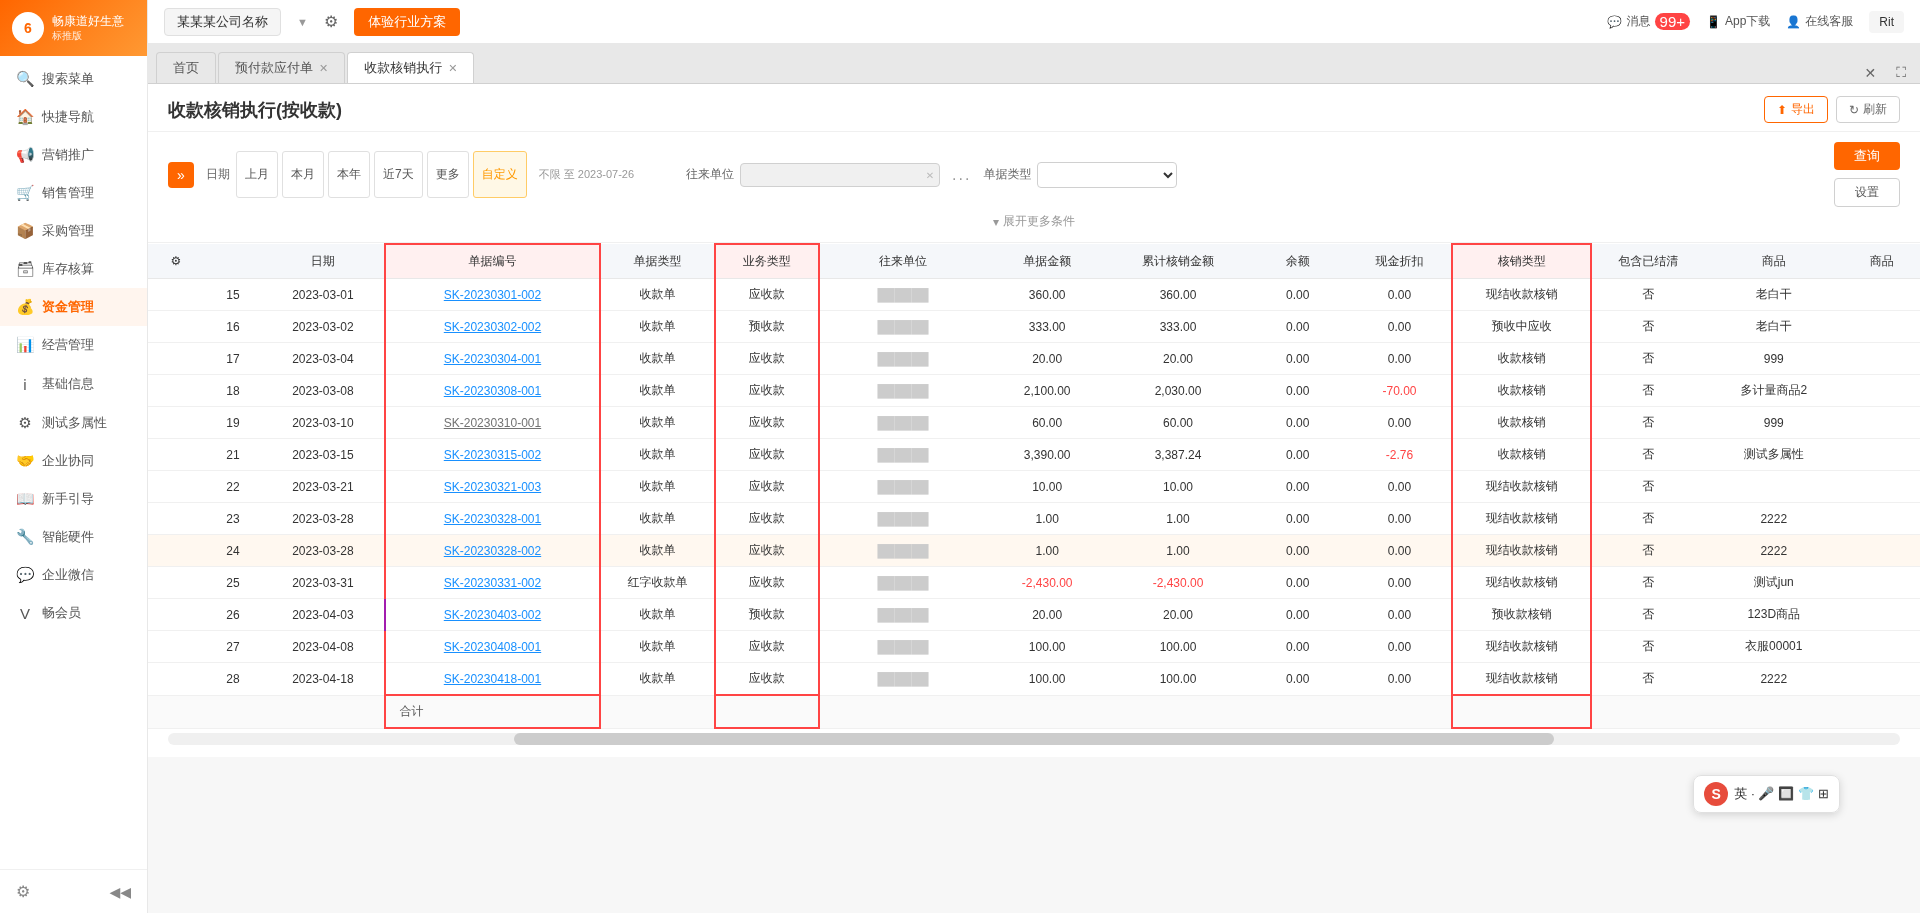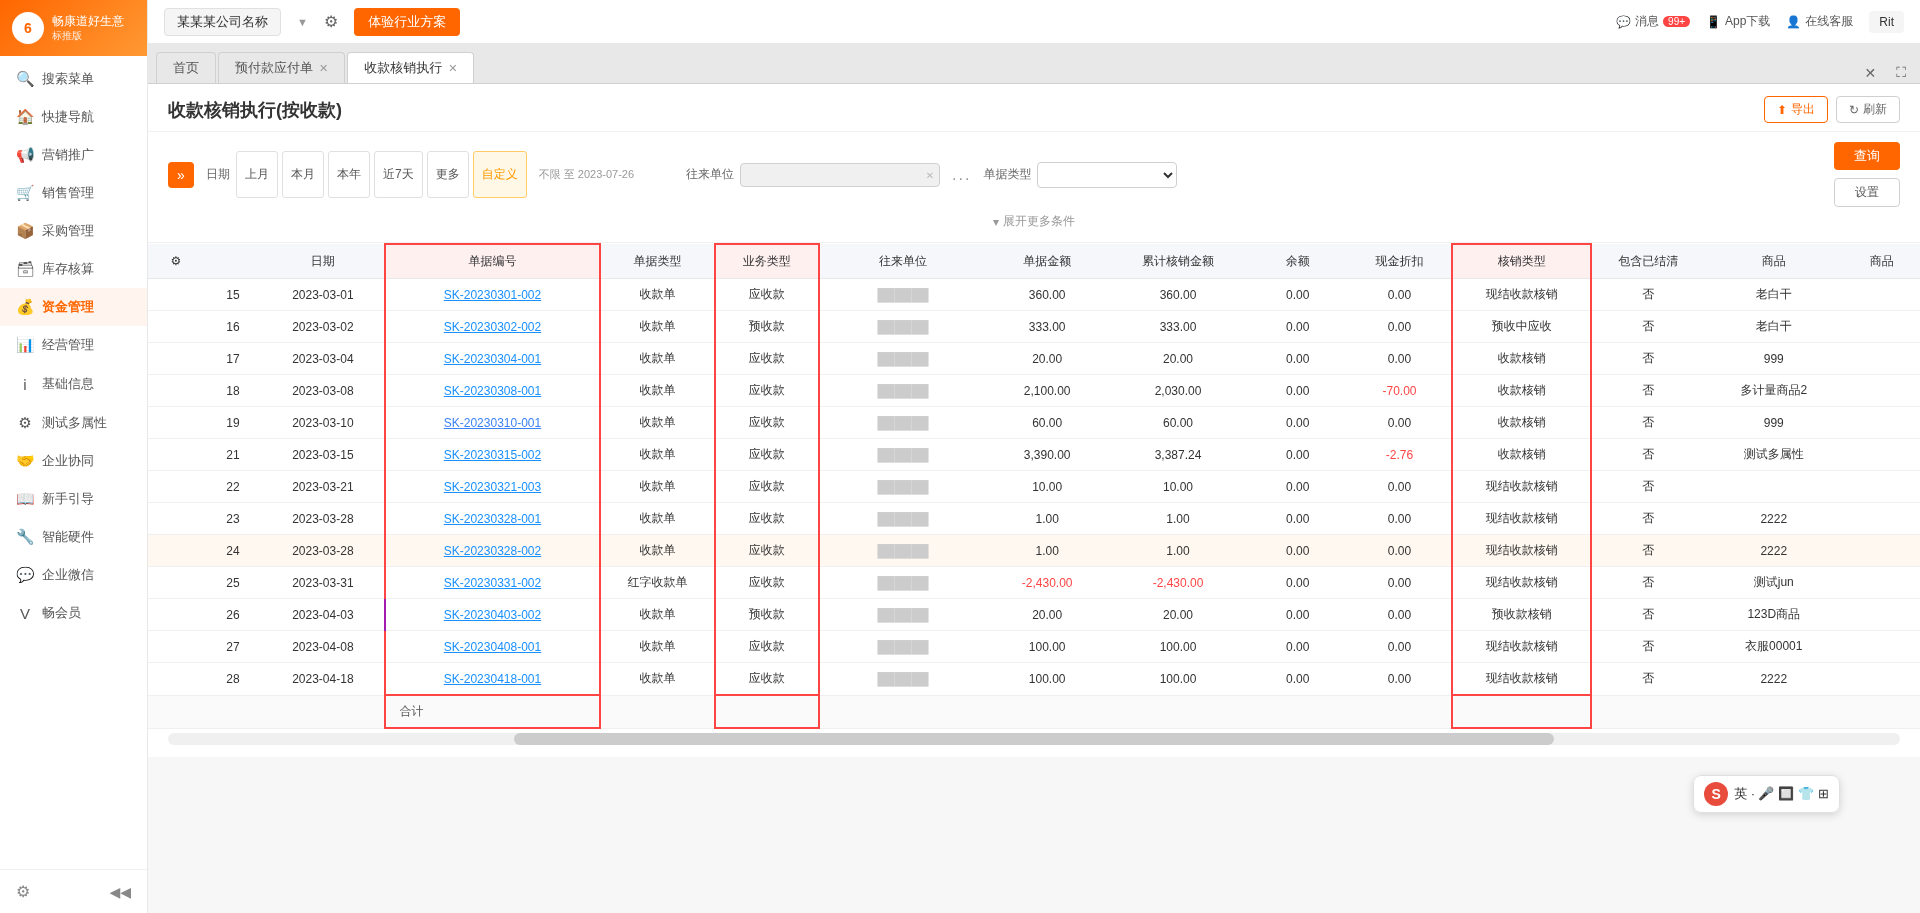--- a/index.html
+++ b/index.html
@@ -22,21 +22,21 @@
 
     
     .topbar { height: 44px; background: #fff; border-bottom: 1px solid #e8e8e8; display: flex; align-items: center; padding: 0 16px; gap: 12px; }
     .topbar-title-area { flex: 1; display: flex; align-items: center; gap: 16px; }
     .topbar-company { font-size: 13px; color: #333; background: #f5f5f5; padding: 4px 12px; border-radius: 4px; border: 1px solid #e0e0e0; }
     .topbar-dropdown { color: #999; font-size: 11px; cursor: pointer; }
     .topbar-settings { color: #666; font-size: 16px; cursor: pointer; }
     .topbar-btn-experience { background: #ff6600; color: #fff; border: none; border-radius: 4px; padding: 5px 14px; font-size: 13px; cursor: pointer; }
     .topbar-right { display: flex; align-items: center; gap: 16px; margin-left: auto; }
     .topbar-right-item { display: flex; align-items: center; gap: 4px; color: #555; font-size: 12px; cursor: pointer; }
-    .badge { background: #ff4444; color: #fff; border-radius: 10px; padding: 0 5px; font-size: 10px; min-width: 18px; text-align: center; }
+    .badge { background: #ff4444; color: #fff; border-radius: 10px; padding: 0 5px; font-size: 15px; min-width: 18px; text-align: center; }
     .topbar-user { background: #f5f5f5; border-radius: 4px; padding: 4px 10px; font-size: 12px; color: #333; }
 
     
     .tabbar { height: 40px; background: #f0f0f0; display: flex; align-items: flex-end; padding: 0 8px; border-bottom: 1px solid #d0d0d0; }
     .tab { display: flex; align-items: center; gap: 6px; padding: 6px 16px; background: #e8e8e8; border: 1px solid #d0d0d0; border-bottom: none; border-radius: 4px 4px 0 0; font-size: 13px; cursor: pointer; color: #555; margin-right: 2px; }
     .tab.active { background: #fff; color: #333; font-weight: 500; }
     .tab-close { color: #999; font-size: 11px; cursor: pointer; }
     .tab-home { color: #555; }
     .tabbar-controls { margin-left: auto; display: flex; align-items: center; gap: 8px; }
     .tabbar-ctrl-btn { color: #666; font-size: 14px; cursor: pointer; padding: 2px 6px; }
@@ -377,21 +377,21 @@
                 <td style="color: rgb(255, 68, 68);">-70.00</td>
                 <td style="border-left:2px solid #ff4444;border-right:2px solid #ff4444;">收款核销</td>
                 <td>否</td>
                 <td>多计量商品2</td>
                 <td></td>
               </tr>
               <tr>
                 <td></td>
                 <td>19</td>
                 <td>2023-03-10</td>
-                <td style="border-left:2px solid #ff4444;border-right:2px solid #ff4444;"><a href="#" style="color: #3b82f6; text-decoration: underline;">SK-20230310-001</a></td>
+                <td style="border-left:2px solid #ff4444;border-right:2px solid #ff4444;"><a href="#" style="color: #737373; text-decoration: underline;">SK-20230310-001</a></td>
                 <td>收款单</td>
                 <td style="border-left:2px solid #ff4444;border-right:2px solid #ff4444;">应收款</td>
                 <td style="color:#ccc;">██████</td>
                 <td>60.00</td>
                 <td>60.00</td>
                 <td>0.00</td>
                 <td>0.00</td>
                 <td style="border-left:2px solid #ff4444;border-right:2px solid #ff4444;">收款核销</td>
                 <td>否</td>
                 <td>999</td>

